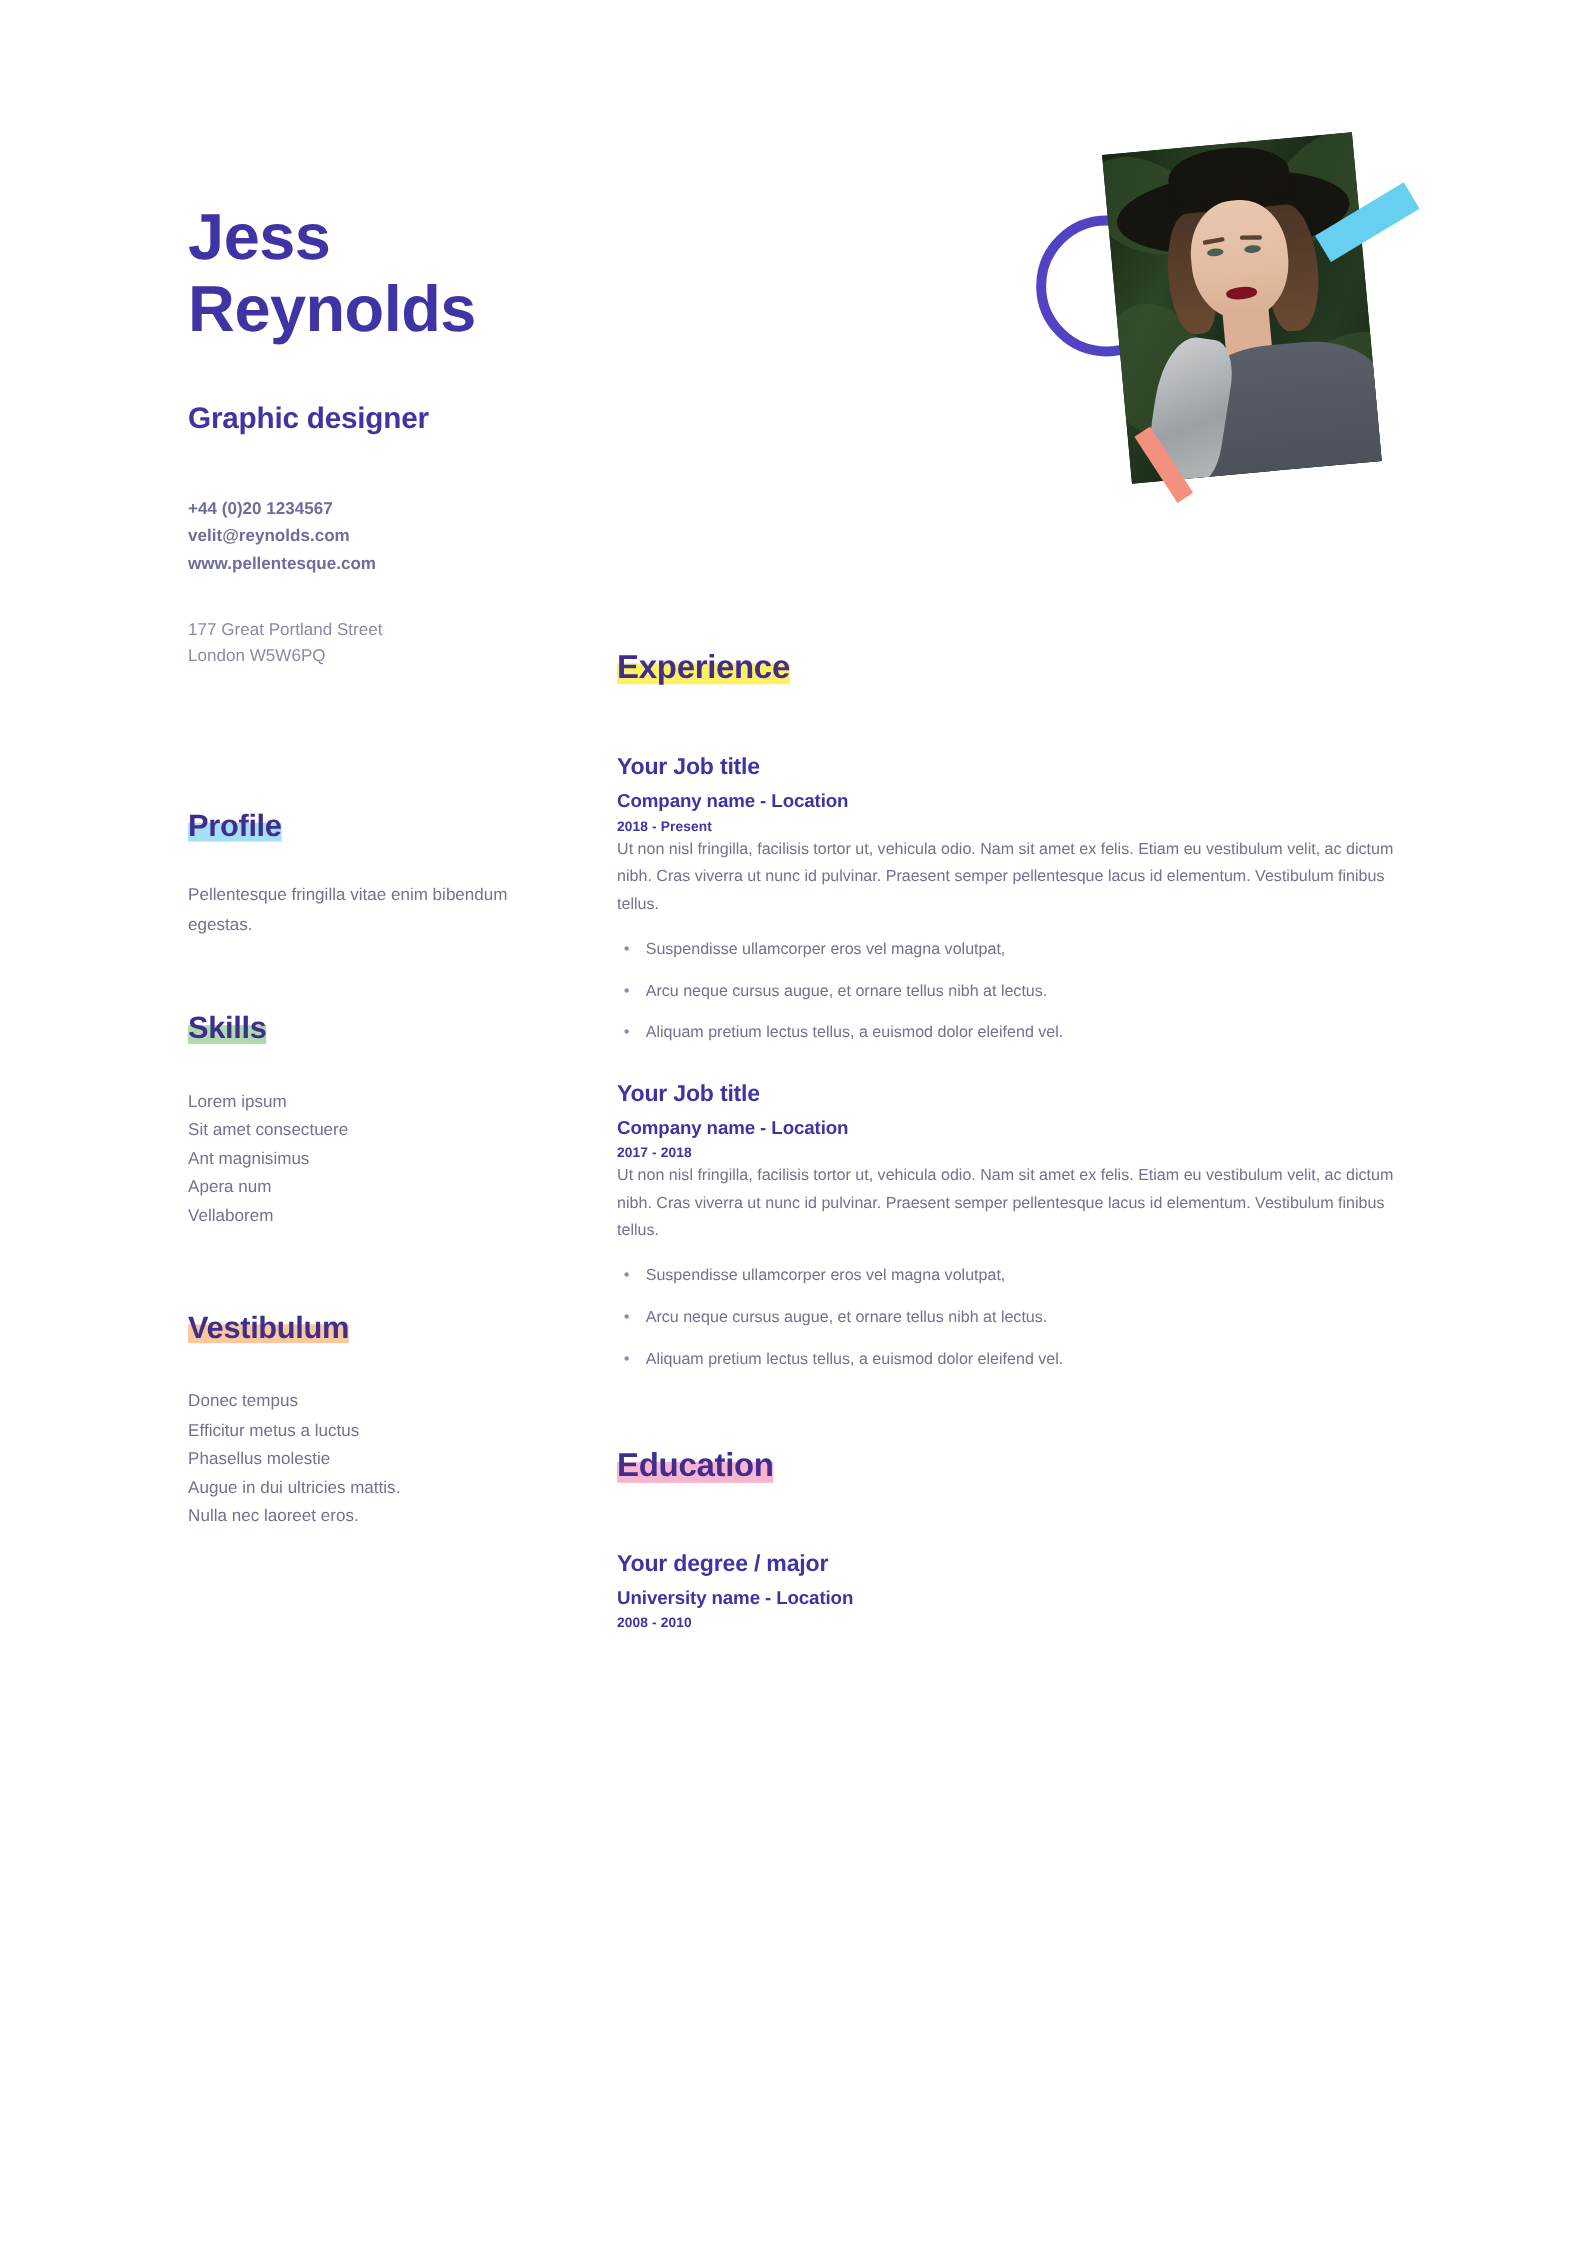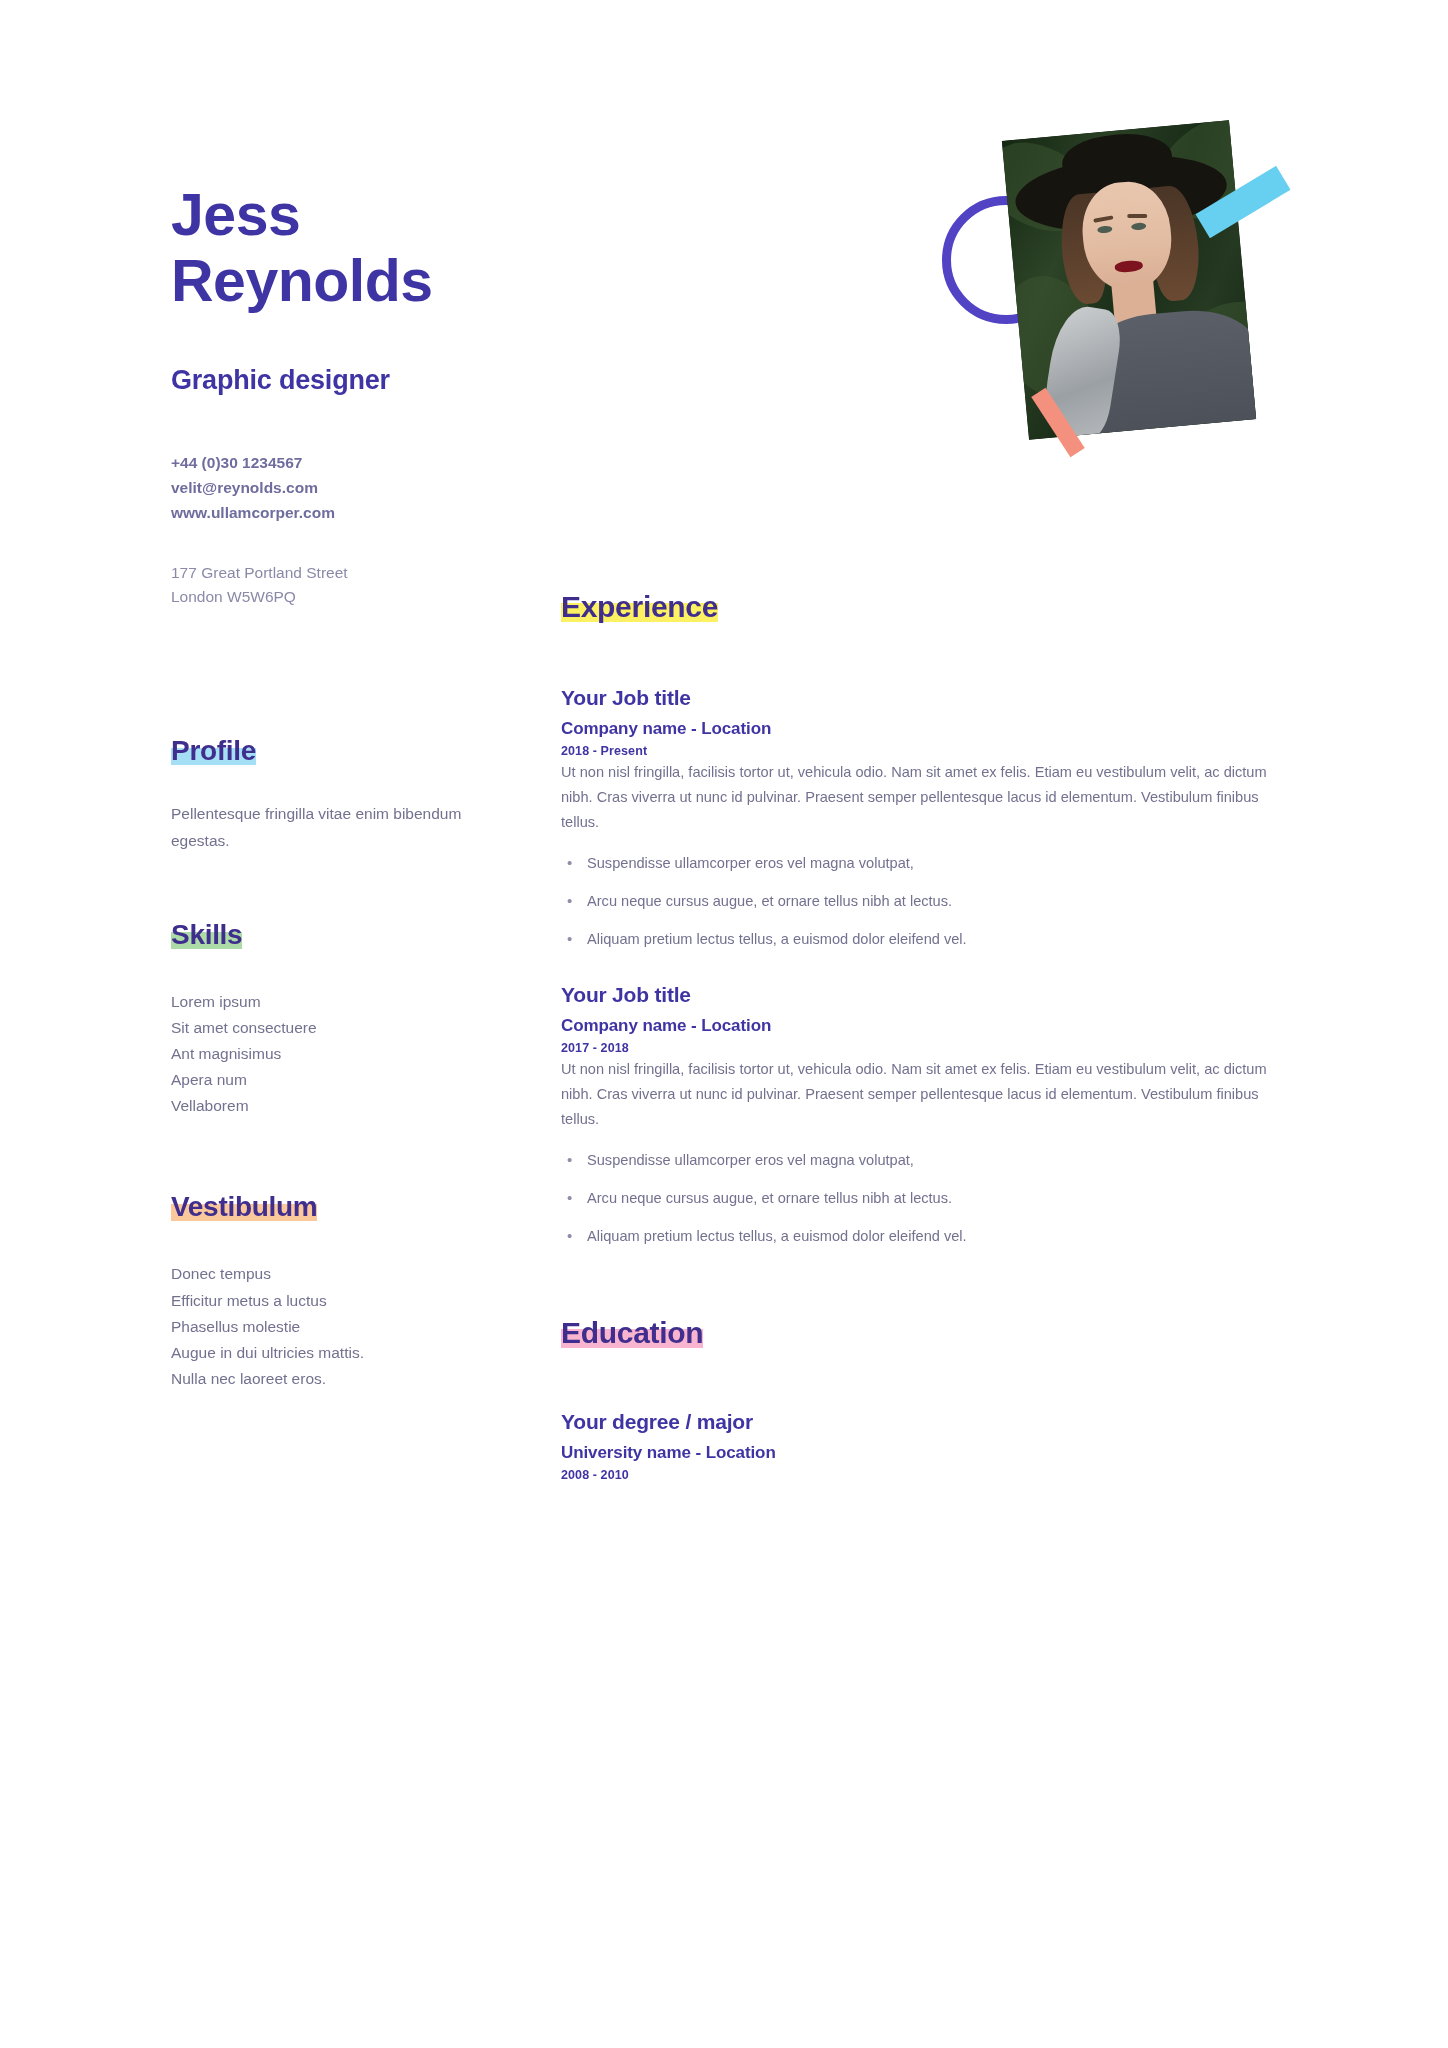--- a/index.html
+++ b/index.html
@@ -157,23 +157,23 @@
   <div class="header">
 
     <div class="name">
       <div>Jess</div>
       <div>Reynolds</div>
     </div>
 
     <div class="job-role">Graphic designer</div>
 
     <div class="contact">
-      <div>+44 (0)30 1234567</div>
+      <div>+44 (0)20 1234567</div>
       <div>velit@reynolds.com</div>
-      <div>www.ullamcorper.com</div>
+      <div>www.pellentesque.com</div>
     </div>
 
     <div class="address">
       <div>177 Great Portland Street</div>
       <div>London W5W6PQ</div>
     </div>
 
     <div class="collage">
       <div class="ring"></div>
 

